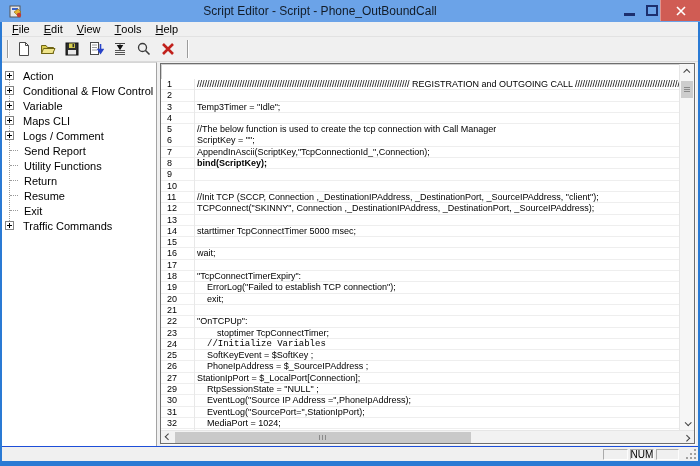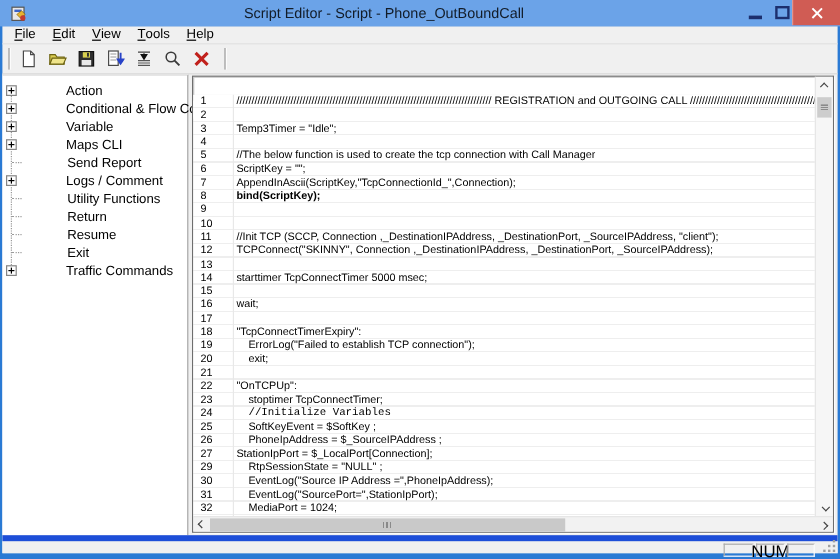--- a/index.html
+++ b/index.html
@@ -54,21 +54,21 @@
   .main { position:absolute; left:0; top:40px; right:0; bottom:15px; }
 
   
   .tree-panel {
     position:absolute; left:0; top:0; width:155px; height:100%;
     background:#fff; border-right:1px solid #a3a3a3; border-top:1px solid #d6d6d6;
   }
   .tree-inner { position:relative; padding-top:5px; }
   .tree-rail { position:absolute; left:7px; top:12px; height:150px; border-left:1px dotted #9a9a9a; }
   .tree-item { height:15px; display:flex; align-items:center; font-size:11px; color:#000;
-    position:relative; padding-left:3px; white-space:nowrap;gap:32px; }
+    position:relative; padding-left:3px; white-space:nowrap; }
   .expander { width:9px; height:9px; border:1px solid #848484; background:#fff;
     margin-right:9px; position:relative; z-index:1; flex:none; }
   .expander::before { content:""; position:absolute; left:1px; right:1px; top:3px; height:1px; background:#000; }
   .expander::after  { content:""; position:absolute; top:1px; bottom:1px; left:3px; width:1px; background:#000; }
   .leaf-dash { width:8px; border-top:1px dotted #9a9a9a; margin-left:5px; margin-right:6px; flex:none; }
 
   
   .code-pane {
     position:absolute; left:158px; top:1px; right:3px; bottom:2px;
     background:#fff; border:1px solid #6e6e6e;
@@ -106,21 +106,21 @@
   .hthumb::after { content:""; position:absolute; top:3px; bottom:3px; left:144px; width:7px;
     background: repeating-linear-gradient(to right,#8a8a8a 0 1px, transparent 1px 3px); }
   .chev { width:5px; height:5px; border-top:1px solid #444; border-left:1px solid #444; }
   .chev-up    { transform: rotate(45deg)  translateY(1px); }
   .chev-down  { transform: rotate(225deg) translateY(1px); }
   .chev-left  { transform: rotate(-45deg) translateX(1px); }
   .chev-right { transform: rotate(135deg) translateX(1px); }
 
   
   .statusbar { position:absolute; left:0; bottom:0; right:0; height:15px;
-    background:#f0f0f0; border-top:5px solid #1d4ed8; font-size:14px; color:#000; }
+    background:#f0f0f0; border-top:1px solid #1d4ed8; font-size:10px; color:#000; }
   .sb-pane { position:absolute; top:2px; height:11px;
     border:1px solid; border-color:#ababab #fdfdfd #fdfdfd #ababab;
     display:flex; align-items:center; justify-content:center; }
   .sb-pane-1 { left:601px; width:25px; }
   .sb-pane-2 { left:628px; width:24px; }
   .sb-pane-3 { left:654px; width:23px; }
   .sb-grip { position:absolute; right:1px; bottom:1px; width:12px; height:12px; }
 </style>
 </head>
 <body>
@@ -219,26 +219,26 @@
           </div>
           <div class="tree-item">
             <span class="expander"></span>
             <span>Variable</span>
           </div>
           <div class="tree-item">
             <span class="expander"></span>
             <span>Maps CLI</span>
           </div>
           <div class="tree-item">
+            <span class="expander"></span>
+            <span>Logs / Comment</span>
+          </div>
+          <div class="tree-item">
             <span class="leaf-dash"></span>
             <span>Send Report</span>
-          </div>
-          <div class="tree-item">
-            <span class="expander"></span>
-            <span>Logs / Comment</span>
           </div>
           <div class="tree-item">
             <span class="leaf-dash"></span>
             <span>Utility Functions</span>
           </div>
           <div class="tree-item">
             <span class="leaf-dash"></span>
             <span>Return</span>
           </div>
           <div class="tree-item">
@@ -277,21 +277,21 @@
           <div class="code-row"><span class="row-num">13</span><span class="row-text" style="padding-left: 3px;"></span></div>
           <div class="code-row"><span class="row-num">14</span><span class="row-text" style="padding-left: 3px;">starttimer TcpConnectTimer 5000 msec;</span></div>
           <div class="code-row"><span class="row-num">15</span><span class="row-text" style="padding-left: 3px;"></span></div>
           <div class="code-row"><span class="row-num">16</span><span class="row-text" style="padding-left: 3px;">wait;</span></div>
           <div class="code-row"><span class="row-num">17</span><span class="row-text" style="padding-left: 3px;"></span></div>
           <div class="code-row"><span class="row-num">18</span><span class="row-text" style="padding-left: 3px;">"TcpConnectTimerExpiry":</span></div>
           <div class="code-row"><span class="row-num">19</span><span class="row-text" style="padding-left: 13px;">ErrorLog("Failed to establish TCP connection");</span></div>
           <div class="code-row"><span class="row-num">20</span><span class="row-text" style="padding-left: 13px;">exit;</span></div>
           <div class="code-row"><span class="row-num">21</span><span class="row-text" style="padding-left: 3px;"></span></div>
           <div class="code-row"><span class="row-num">22</span><span class="row-text" style="padding-left: 3px;">"OnTCPUp":</span></div>
-          <div class="code-row"><span class="row-num">23</span><span class="row-text" style="padding-left: 13px;">stoptimer TcpConnectTimer;</span></div>
+          <div class="code-row"><span class="row-num">23</span><span class="row-text" style="padding-left: 23px;">stoptimer TcpConnectTimer;</span></div>
           <div class="code-row"><span class="row-num">24</span><span class="row-text" style="padding-left: 13px; font-family: Liberation Mono, monospace;">//Initialize Variables</span></div>
           <div class="code-row"><span class="row-num">25</span><span class="row-text" style="padding-left: 13px;">SoftKeyEvent = $SoftKey ;</span></div>
           <div class="code-row"><span class="row-num">26</span><span class="row-text" style="padding-left: 13px;">PhoneIpAddress = $_SourceIPAddress ;</span></div>
           <div class="code-row"><span class="row-num">27</span><span class="row-text" style="">StationIpPort = $_LocalPort[Connection];</span></div>
           <div class="code-row"><span class="row-num">29</span><span class="row-text" style="padding-left: 13px;">RtpSessionState = "NULL" ;</span></div>
           <div class="code-row"><span class="row-num">30</span><span class="row-text" style="padding-left: 13px;">EventLog("Source IP Address =",PhoneIpAddress);</span></div>
           <div class="code-row"><span class="row-num">31</span><span class="row-text" style="padding-left: 13px;">EventLog("SourcePort=",StationIpPort);</span></div>
           <div class="code-row"><span class="row-num">32</span><span class="row-text" style="padding-left: 13px;">MediaPort = 1024;</span></div>
         </div>
       <span class="numline"></span>

